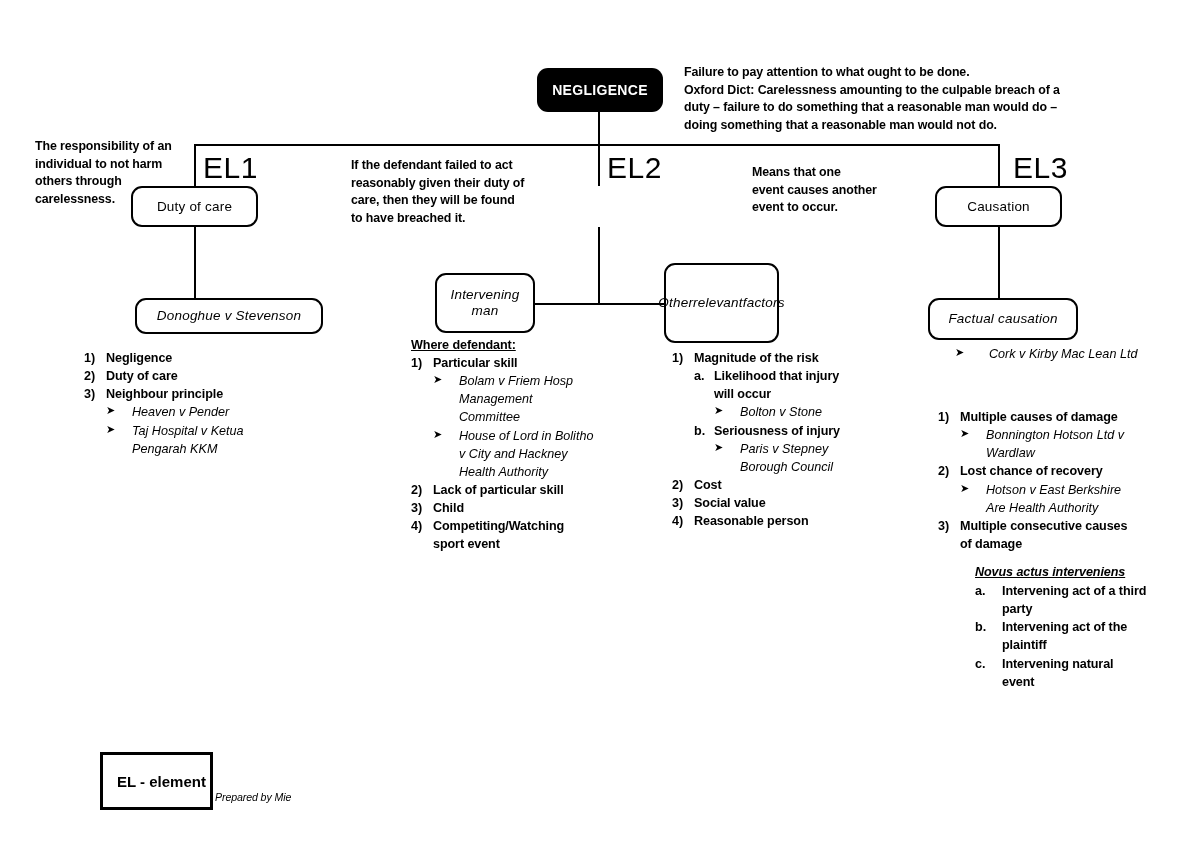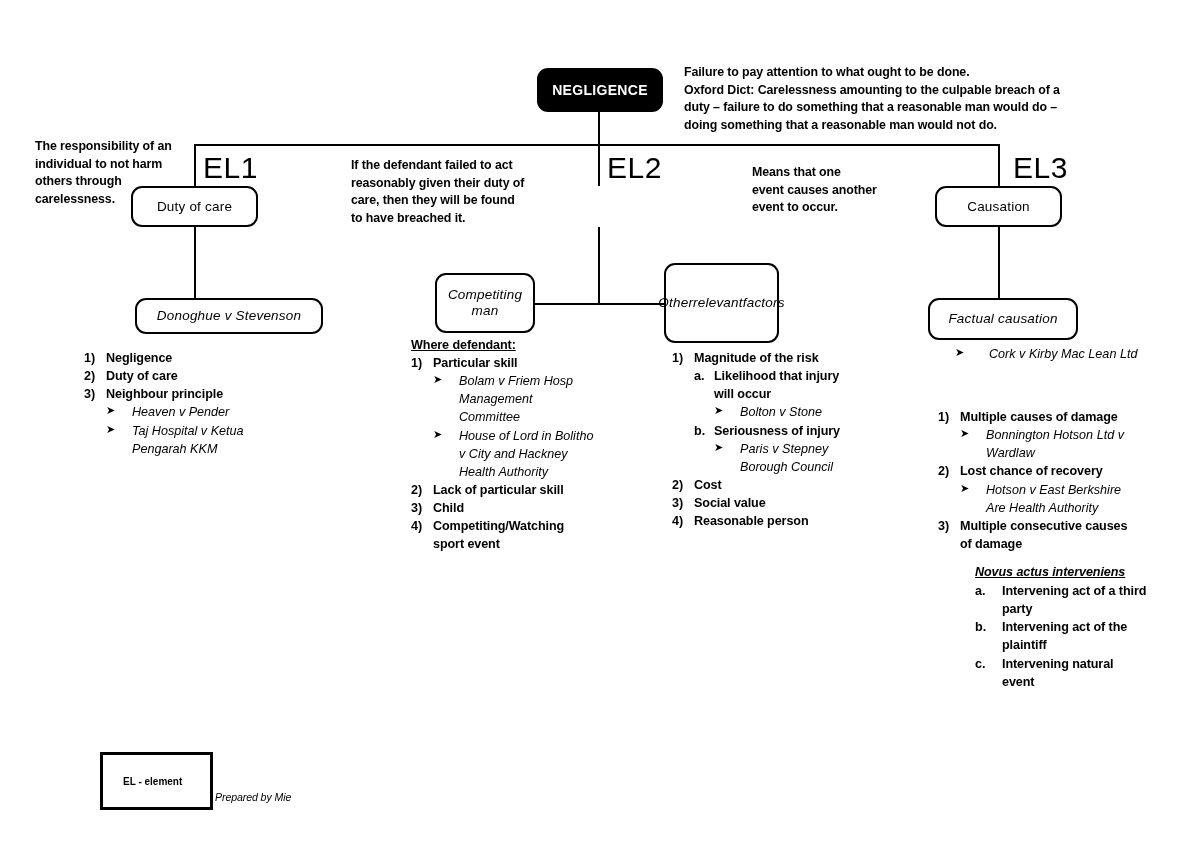--- a/index.html
+++ b/index.html
@@ -176,21 +176,21 @@
     <div>reasonably given their duty of</div>
     <div>care, then they will be found</div>
     <div>to have breached it.</div>
   </div>
   <div class="ellabel" style="left:607px;top:153px;">EL2</div>
 
   <div class="line-v" style="left:598px;top:227px;height:78px;"></div>
   <div class="line-h" style="left:535px;top:303px;width:130px;"></div>
 
   <div class="rbox" style="left:435px;top:273px;width:100px;height:60px;flex-direction:column;">
-    <span class="boxlabel-i">Competiting</span>
+    <span class="boxlabel-i">Intervening</span>
     <span class="boxlabel-i">man</span>
   </div>
 
   <div class="rbox" style="left:664px;top:263px;width:115px;height:80px;flex-direction:row;">
     <span class="boxlabel-i">Other</span>
     <span class="boxlabel-i">relevant</span>
     <span class="boxlabel-i">factors</span>
   </div>
 
   <div class="heading-u" style="left:411px;top:338px;">Where defendant:</div>
@@ -379,17 +379,17 @@
       <span class="mk" style="width:27px;">c.</span>
       <span class="tx bold">Intervening natural</span>
     </div>
     <div class="li">
       <span class="mk" style="width:27px;"></span>
       <span class="tx bold">event</span>
     </div>
   </div>
 
   <div class="plainbox" style="left:100px;top:752px;width:113px;height:58px;">
-    <span style="font-size:10px;padding-left:20px;">EL - element</span>
+    <span style="font-size:15px;padding-left:14px;">EL - element</span>
   </div>
   <div class="prepared" style="left:215px;top:791px;">Prepared by Mie</div>
 
 </div>
 
 </body></html>

